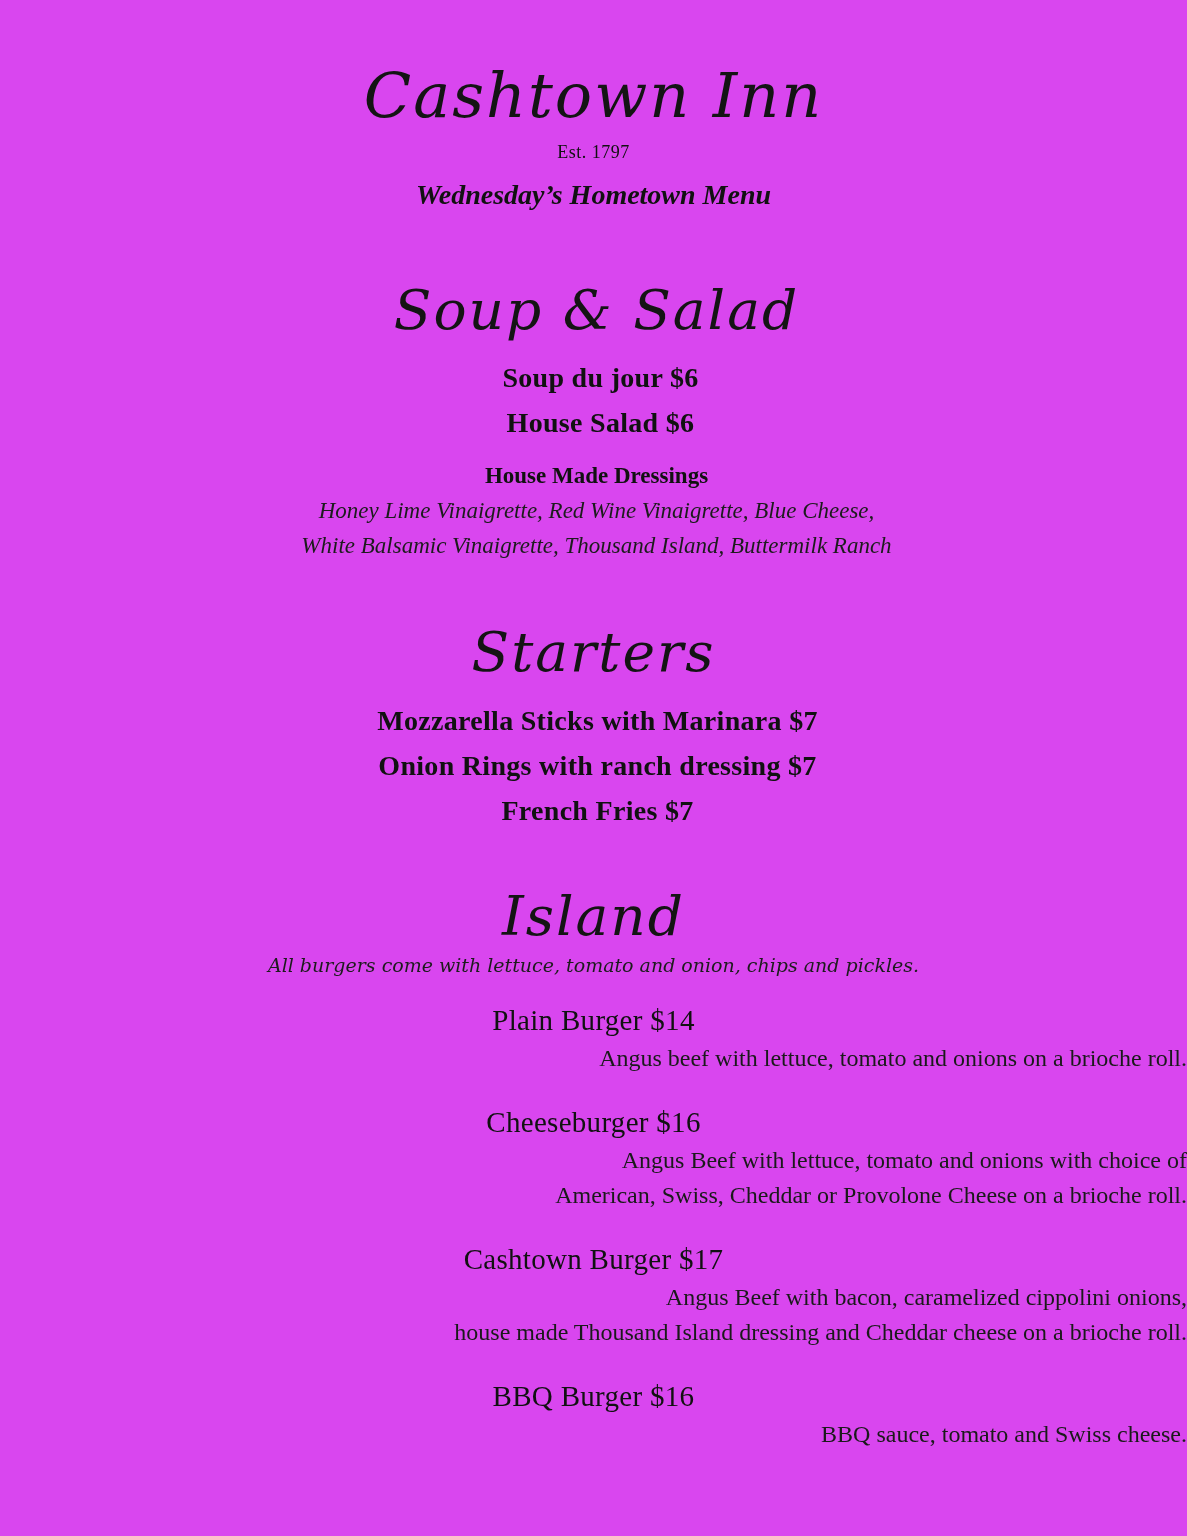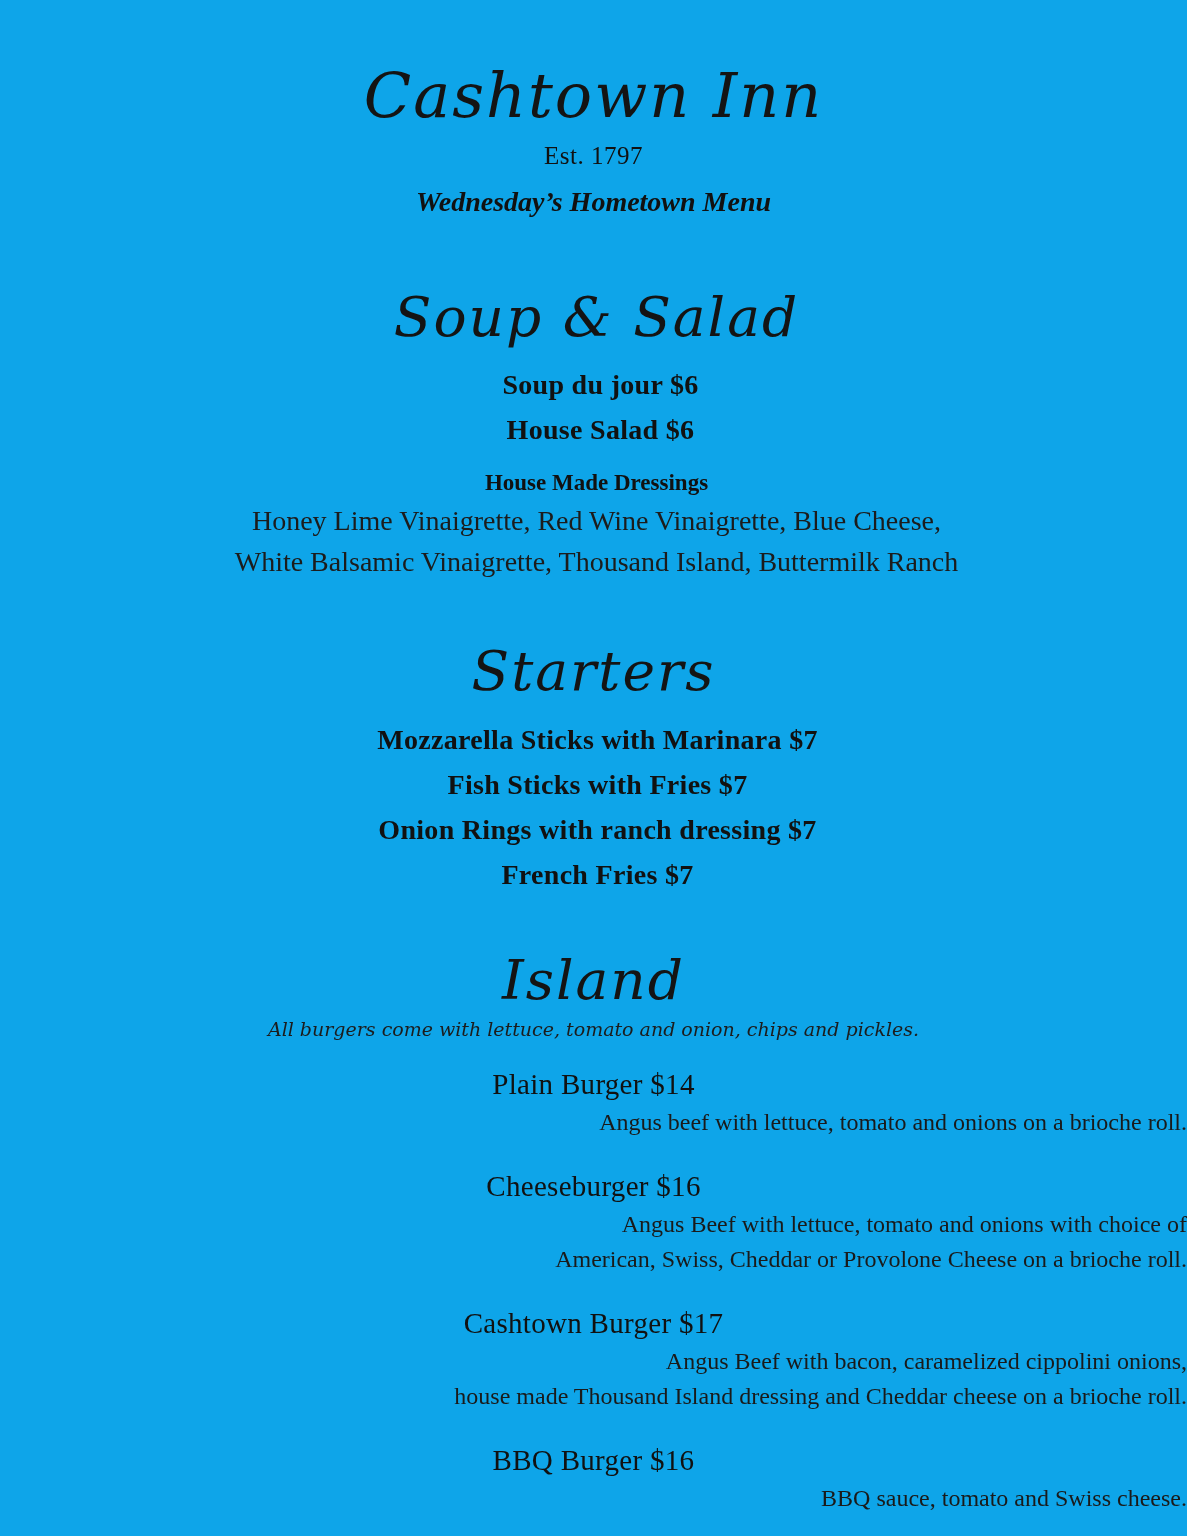--- a/index.html
+++ b/index.html
@@ -4,21 +4,21 @@
 <style>
   html, body {
     margin: 0;
     padding: 0;
     background: #ffffff;
   }
   .page {
     width: 1187px;
     height: 1536px;
     margin: 0 auto;
-    background: #0ea5e9;
+    background: #d946ef;
     color: #111111;
     font-family: "Liberation Serif", serif;
     text-align: center;
     overflow: hidden;
     box-sizing: border-box;
     padding-top: 62px;
   }
   
   .script {
     font-family: "DejaVu Serif", serif;
@@ -26,21 +26,21 @@
     font-weight: 400;
     letter-spacing: 2px;
     color: #141414;
   }
   .restaurant-name {
     font-size: 62px;
     line-height: 1.1;
     margin: 0;
   }
   .est {
-    font-size: 25px;
+    font-size: 18px;
     margin-top: 12px;
     letter-spacing: 0.5px;
   }
   .menu-title {
     font-size: 28px;
     font-weight: 700;
     font-style: italic;
     margin-top: 16px;
   }
   .section {
@@ -65,23 +65,24 @@
     margin-left: 8px;
   }
   .note-block {
     margin-top: 24px;
   }
   .note-title {
     font-size: 23px;
     font-weight: 700;
   }
   .note-line {
-    font-size: 28px;
+    font-size: 23px;
     margin-top: 9px;
     color: #1c1c1c;
+    font-style: italic;
   }
   .burgers-subtitle {
     font-family: "DejaVu Serif", serif;
     font-style: italic;
     font-size: 19px;
     margin-top: 6px;
     color: #1c1c1c;
   }
   .burger-entry {
     margin-top: 34px;
@@ -120,21 +121,20 @@
       <div class="note-title">House Made Dressings</div>
       <div class="note-line">Honey Lime Vinaigrette, Red Wine Vinaigrette, Blue Cheese,</div>
       <div class="note-line">White Balsamic Vinaigrette, Thousand Island, Buttermilk Ranch</div>
     </div>
   </section>
 
   <section class="section sec-starters">
     <h2 class="script section-title">Starters</h2>
     <div class="items-block">
       <div class="item-name">Mozzarella Sticks with Marinara $7</div>
-      <div class="item-name">Fish Sticks with Fries $7</div>
       <div class="item-name">Onion Rings with ranch dressing $7</div>
       <div class="item-name">French Fries $7</div>
     </div>
   </section>
 
   <section class="section sec-burgers">
     <h2 class="script section-title">Island</h2>
     <div class="burgers-subtitle">All burgers come with lettuce, tomato and onion, chips and pickles.</div>
 
     <div class="burger-entry first-burger">

